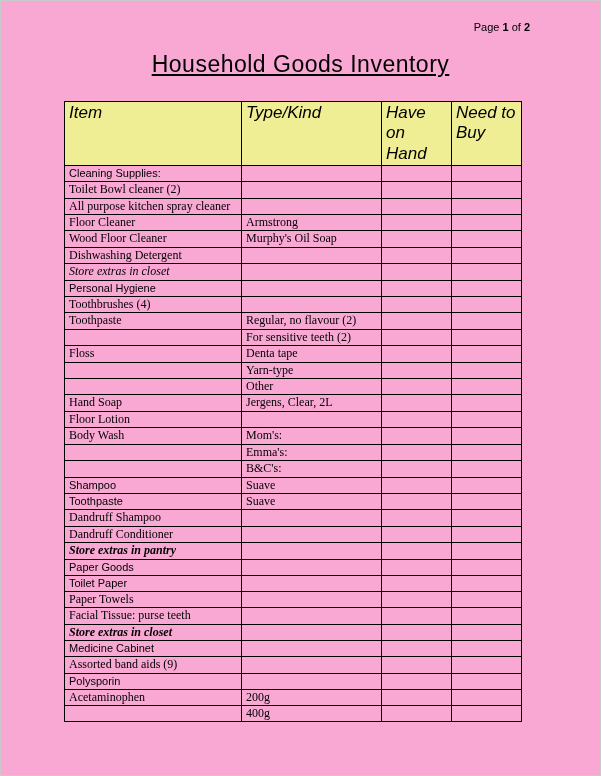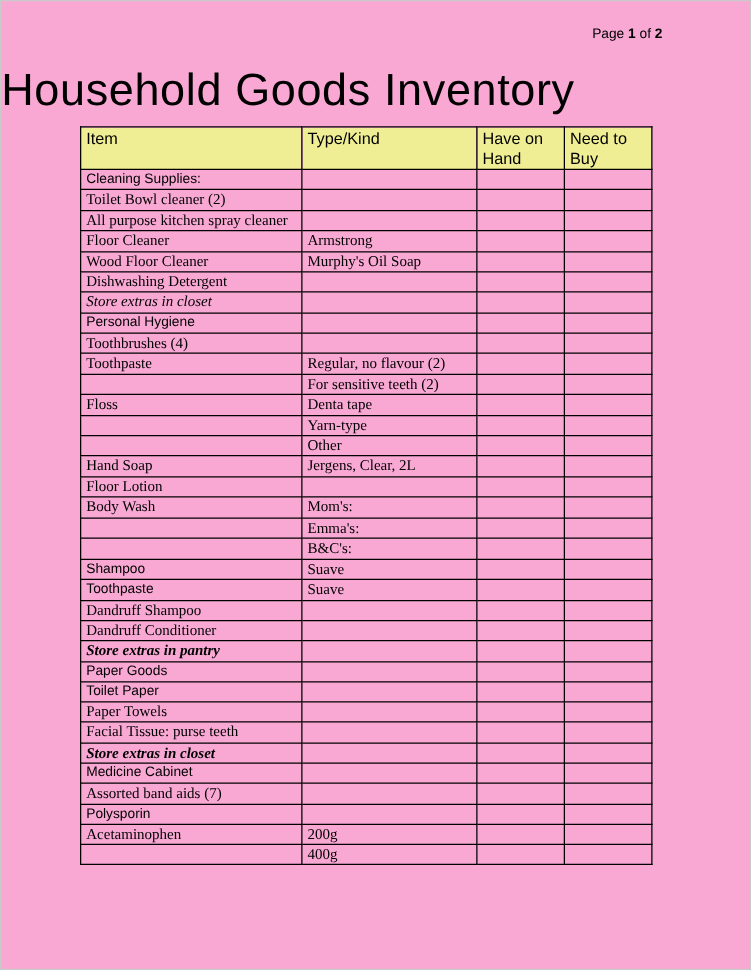--- a/index.html
+++ b/index.html
@@ -17,45 +17,48 @@
     position:absolute;
     top:20px; right:70px;
     font-size:11px;
     color:#000;
   }
   .page-number .bold { font-weight:bold; }
   .title {
     position:absolute;
     top:50px; left:0; right:0;
     margin:0;
-    font-size:36px;
+    text-align:center;
+    font-size:23px;
     font-weight:400;
     font-family:"Liberation Sans", sans-serif;
     letter-spacing:0.5px;
+    text-decoration:underline;
   }
   table.inventory {
     position:absolute;
     top:100px; left:63px;
     width:457px;
     border-collapse:collapse;
     table-layout:fixed;
   }
   .inventory th, .inventory td {
     border:1px solid #000;
     padding:1px 4px;
     text-align:left;
     vertical-align:top;
     overflow:hidden;
   }
   .inventory th {
     font-family:"Liberation Sans", sans-serif;
-    font-size:13px;
+    font-size:17px;
     font-weight:400;
     height:28px;
     line-height:1.2;
+    font-style:italic;
   }
   .inventory td {
     font-family:"Liberation Serif", serif;
     font-size:12px;
     line-height:1.12;
     height:13px;
   }
   .inventory td.sans {
     font-family:"Liberation Sans", sans-serif;
     font-size:11px;
@@ -269,21 +272,21 @@
           <td></td>
           <td></td>
         </tr>
         <tr>
           <td class="sans">Medicine Cabinet</td>
           <td></td>
           <td></td>
           <td></td>
         </tr>
         <tr>
-          <td class="serif">Assorted band aids (7)</td>
+          <td class="serif">Assorted band aids (9)</td>
           <td></td>
           <td></td>
           <td></td>
         </tr>
         <tr>
           <td class="sans">Polysporin</td>
           <td></td>
           <td></td>
           <td></td>
         </tr>

